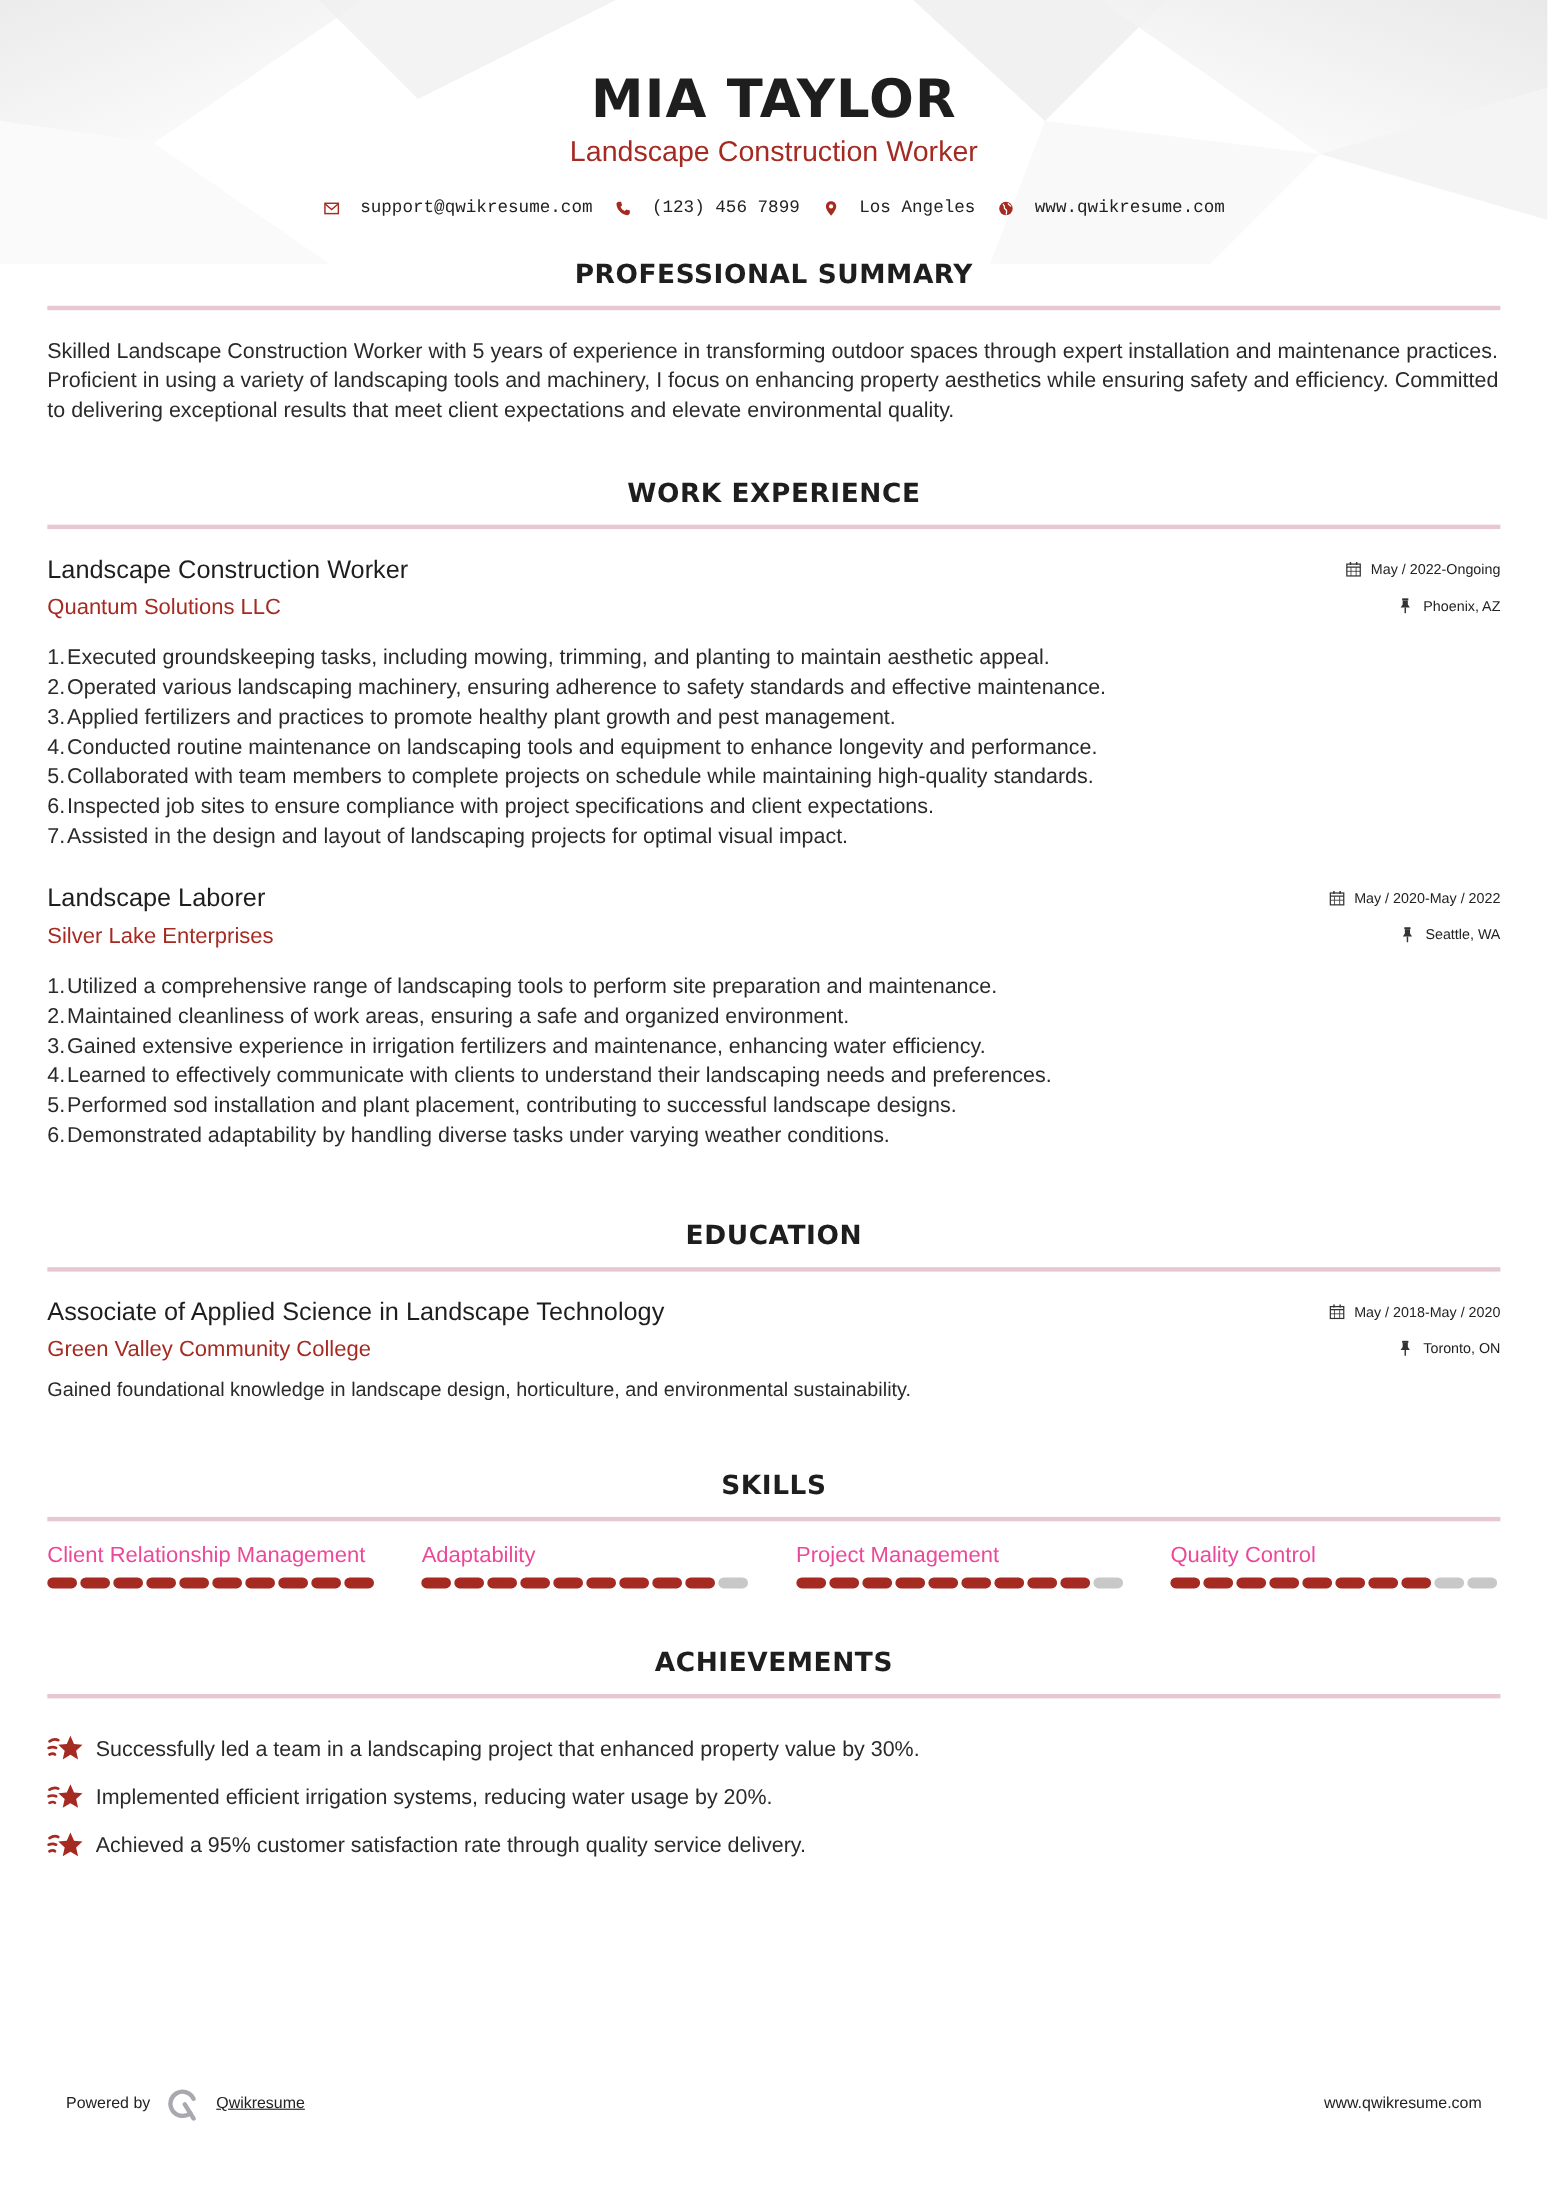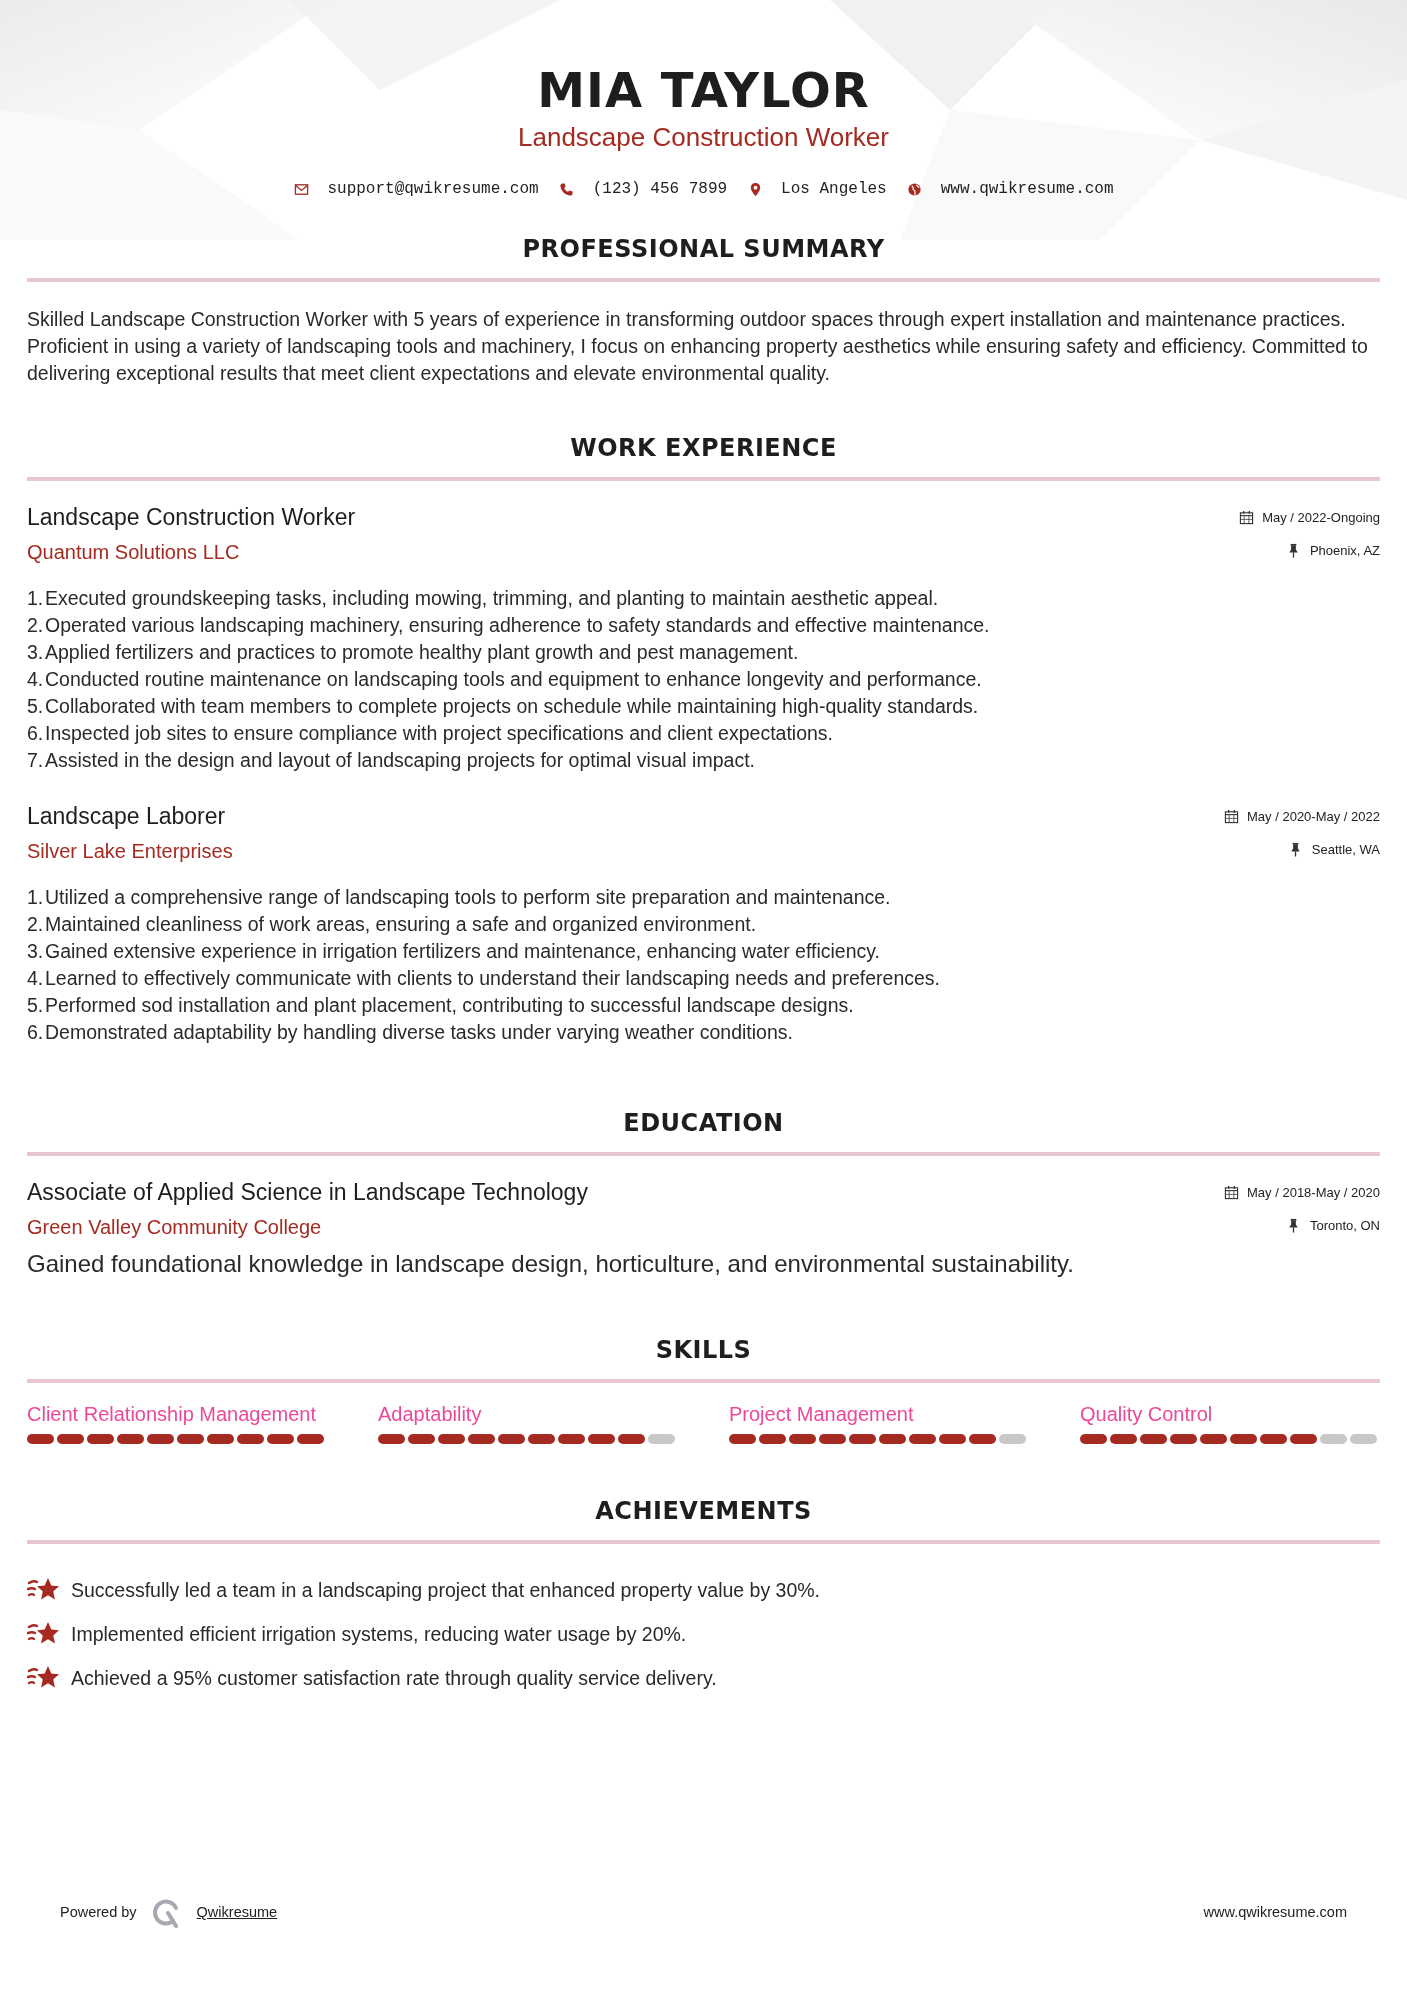--- a/index.html
+++ b/index.html
@@ -26,21 +26,21 @@
       font-size: 26px; color: #a52a22; margin-top: 0px; line-height: 30px;
     }
     .contacts {
       margin-top: 28px; display: flex; justify-content: center; align-items: center;
       font-size: 16px; color: #222; gap: 0;
     }
     .contact { display: flex; align-items: center; margin: 0 10px; font-family: Liberation Mono, monospace; }
     .contact .ic { width: 16px; height: 16px; margin-right: 18px; display: inline-flex; align-items: center; justify-content: center; }
     .contact .ic svg { width: 15px; height: 15px; }
 
-    .content { position: relative; z-index: 1; padding: 0 27px; }
+    .content { position: relative; z-index: 1; padding: 0 43px; }
 
     .section-title {
       text-align: center;
       font-family: "DejaVu Sans", sans-serif;
       font-weight: bold; font-size: 24px; color: #1e1e1e; letter-spacing: 0.5px;
       line-height: 30px;
     }
     .section-rule { height: 4px; background: #e8c8d0; margin-top: 14px; }
 
     .summary-text { font-size: 19.5px; line-height: 27px; color: #2a2a2a; margin-top: 24px; }
@@ -50,21 +50,21 @@
     .entry-title { font-size: 23px; color: #1e1e1e; line-height: 32px; }
     .entry-org { font-size: 20px; color: #a52a22; line-height: 30px; margin-top: 4px; }
     .meta { font-size: 13px; color: #222; display: flex; align-items: flex-end; }
     .meta .ic { display: inline-flex; width: 16px; height: 16px; margin-right: 8px; align-items: center; justify-content: center; }
     .meta .ic svg { width: 15px; height: 15px; }
 
     ol.bullets { list-style: none; margin-top: 18px; }
     ol.bullets li { font-size: 19.5px; line-height: 27px; color: #2a2a2a; display: flex; }
     ol.bullets li .num { min-width: 18px; }
 
-    .edu-desc { font-size: 24px; line-height: 27px; color: #2a2a2a; margin-top: 8px; }
+    .edu-desc { font-size: 18px; line-height: 27px; color: #2a2a2a; margin-top: 8px; }
 
     .skills { display: flex; justify-content: space-between; margin-top: 18px; }
     .skill { width: 300px; }
     .skill-name { font-size: 20px; line-height: 27px; color: #ec4899; }
     .skill-bar { display: flex; gap: 3px; margin-top: 6px; }
     .seg { width: 27px; height: 10px; border-radius: 5px; background: #c8c8c8; }
     .seg.on { background: #a52a22; }
 
     .ach-list { margin-top: 24px; }
     .ach { display: flex; align-items: center; height: 44px; }

